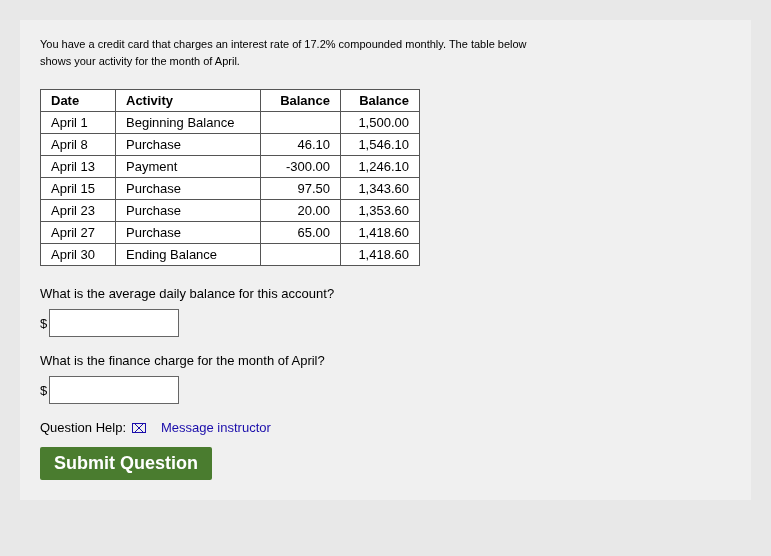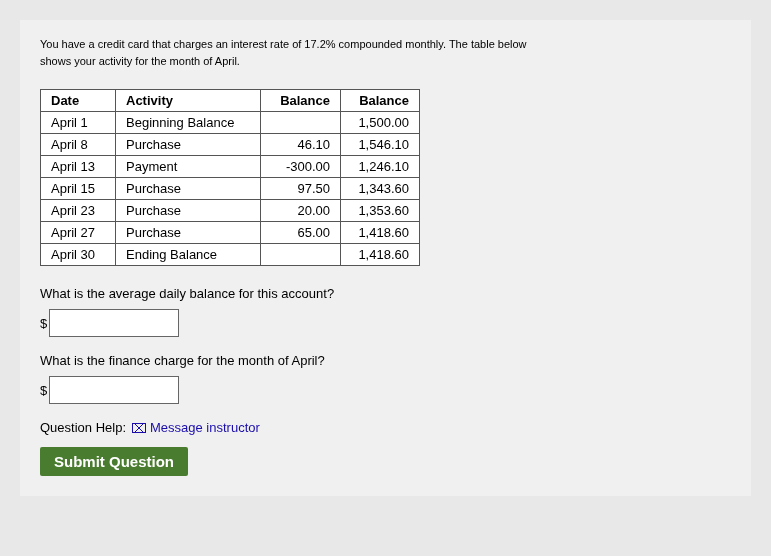--- a/index.html
+++ b/index.html
@@ -109,21 +109,21 @@
       display: flex;
       align-items: flex-end;
       gap: 6px;
     }
 
     .message-link {
       color: #1a0dab;
       text-decoration: none;
       display: flex;
       align-items: center;
-      gap: 4px;
+      gap: 15px;
     }
 
     .envelope-icon {
       display: inline-block;
       width: 14px;
       height: 10px;
       border: 1px solid #1a0dab;
       position: relative;
       vertical-align: middle;
     }
@@ -137,21 +137,21 @@
       height: 100%;
       background: linear-gradient(135deg, transparent 48%, #1a0dab 48%, #1a0dab 52%, transparent 52%),
                   linear-gradient(225deg, transparent 48%, #1a0dab 48%, #1a0dab 52%, transparent 52%);
     }
 
     .submit-btn {
       background-color: #4a7c2f;
       color: #fff;
       border: none;
       padding: 6px 14px;
-      font-size: 15px;
+      font-size: 18px;
       cursor: pointer;
       font-weight: bold;
       border-radius: 2px;
     }
 
     thead td {
       font-weight: bold;
     }
   </style>
 </head>

